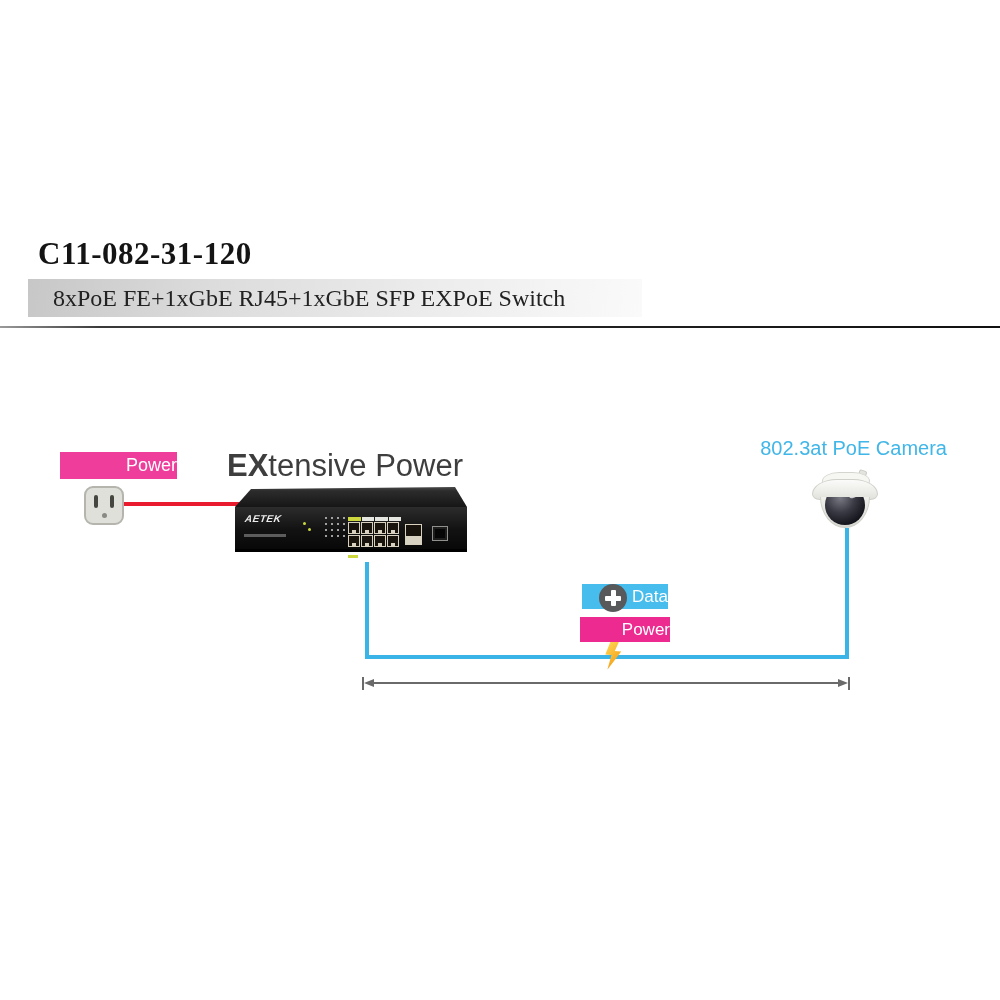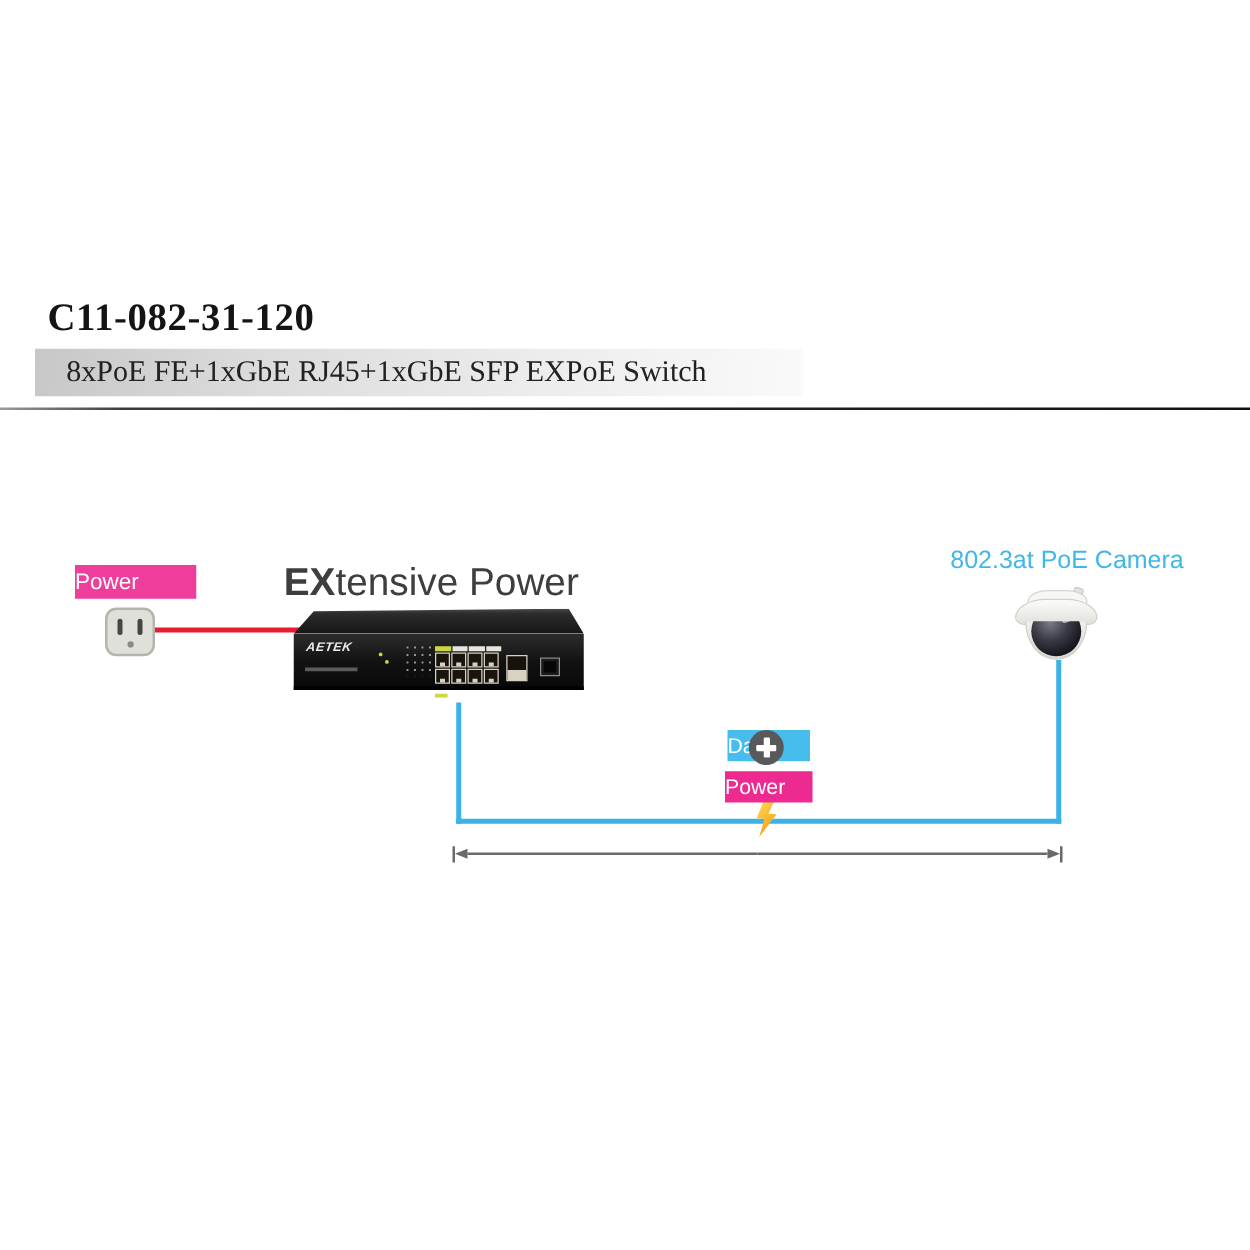--- a/index.html
+++ b/index.html
@@ -12,21 +12,21 @@
   .subtitle-bar{position:absolute;left:28px;top:259px;width:614px;height:38px;
          background:linear-gradient(100deg,#c7c7c7 0%,#dcdcdc 30%,#ececec 65%,#fafafa 100%);}
   .subtitle-bar span{display:block;padding-left:25px;line-height:38px;
          font-family:"Liberation Serif", serif;font-size:24px;color:#222;}
   .rule{position:absolute;left:0;top:306px;width:1000px;height:2px;
          background:linear-gradient(to right,#9a9a9a 0%,#3a3a3a 10%,#222 55%,#111 100%);}
 
   
   .mode-title{position:absolute;left:227px;top:428px;font-size:31px;color:#3e3e3e;}
   .mode-title b{font-weight:700;}
-  .badge{position:absolute;color:#fff;text-align:left;}
+  .badge{position:absolute;color:#fff;text-align:right;padding-left:20px;}
   .power-src{left:60px;top:432px;width:97px;height:27px;line-height:27px;font-size:18px;
          background:var(--magenta,#ee3d9a);}
   .data-badge{left:582px;top:564px;width:66px;height:25px;line-height:25px;font-size:17px;
          background:var(--cyan-badge,#47bdee);z-index:3;}
   .power-badge{left:580px;top:597px;width:70px;height:25px;line-height:25px;font-size:17px;
          background:var(--magenta-deep,#ec2a90);z-index:3;}
   .camera-label{position:absolute;left:737px;top:417px;width:210px;text-align:right;
          font-size:20px;color:var(--cyan-text,#41b6e8);}
 
   

